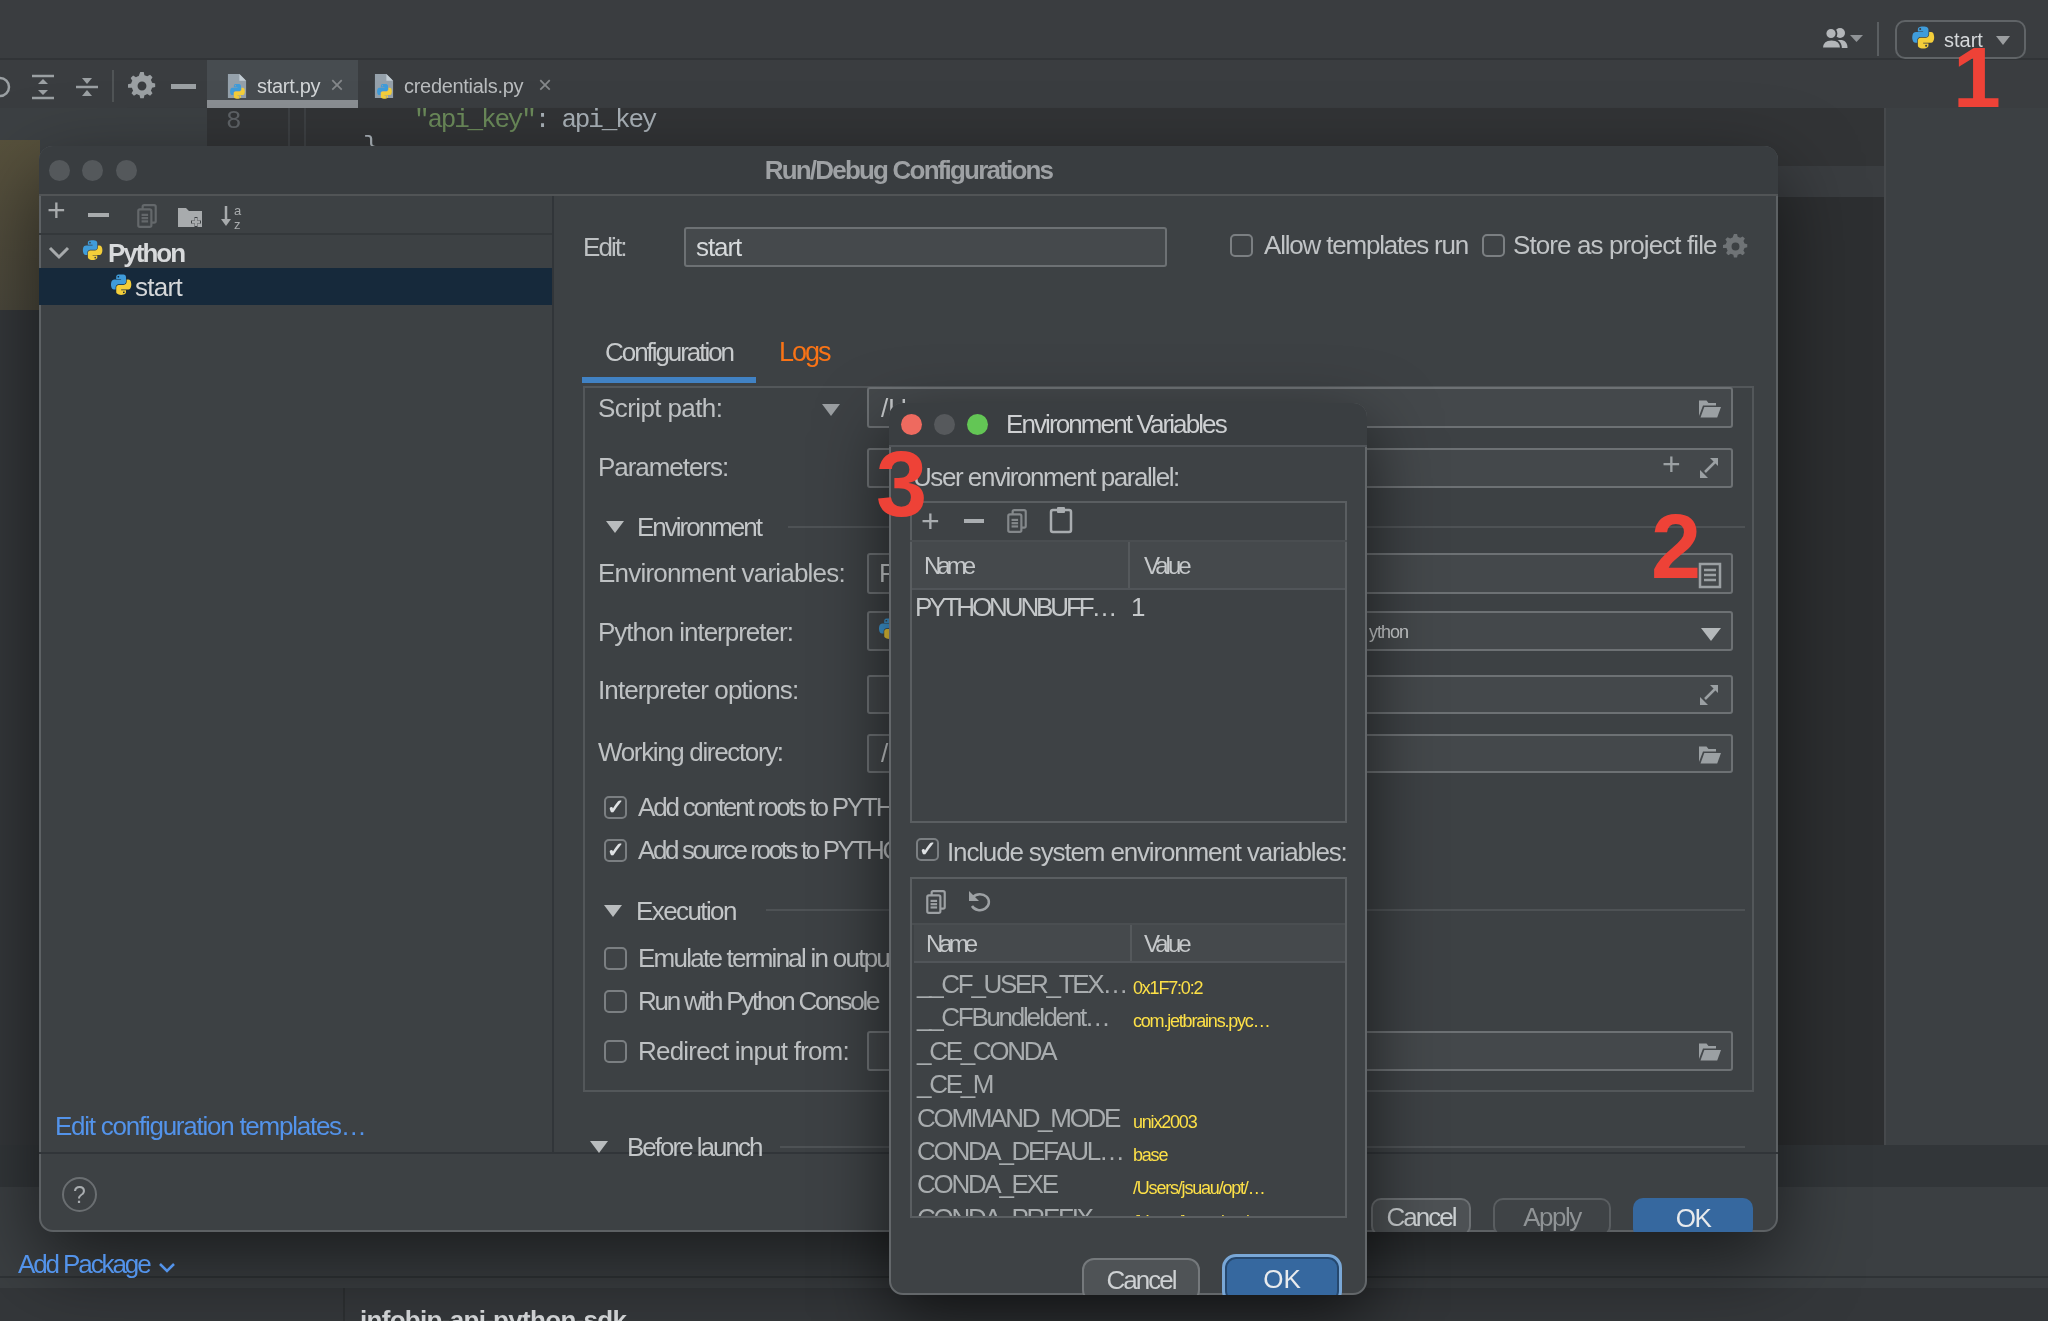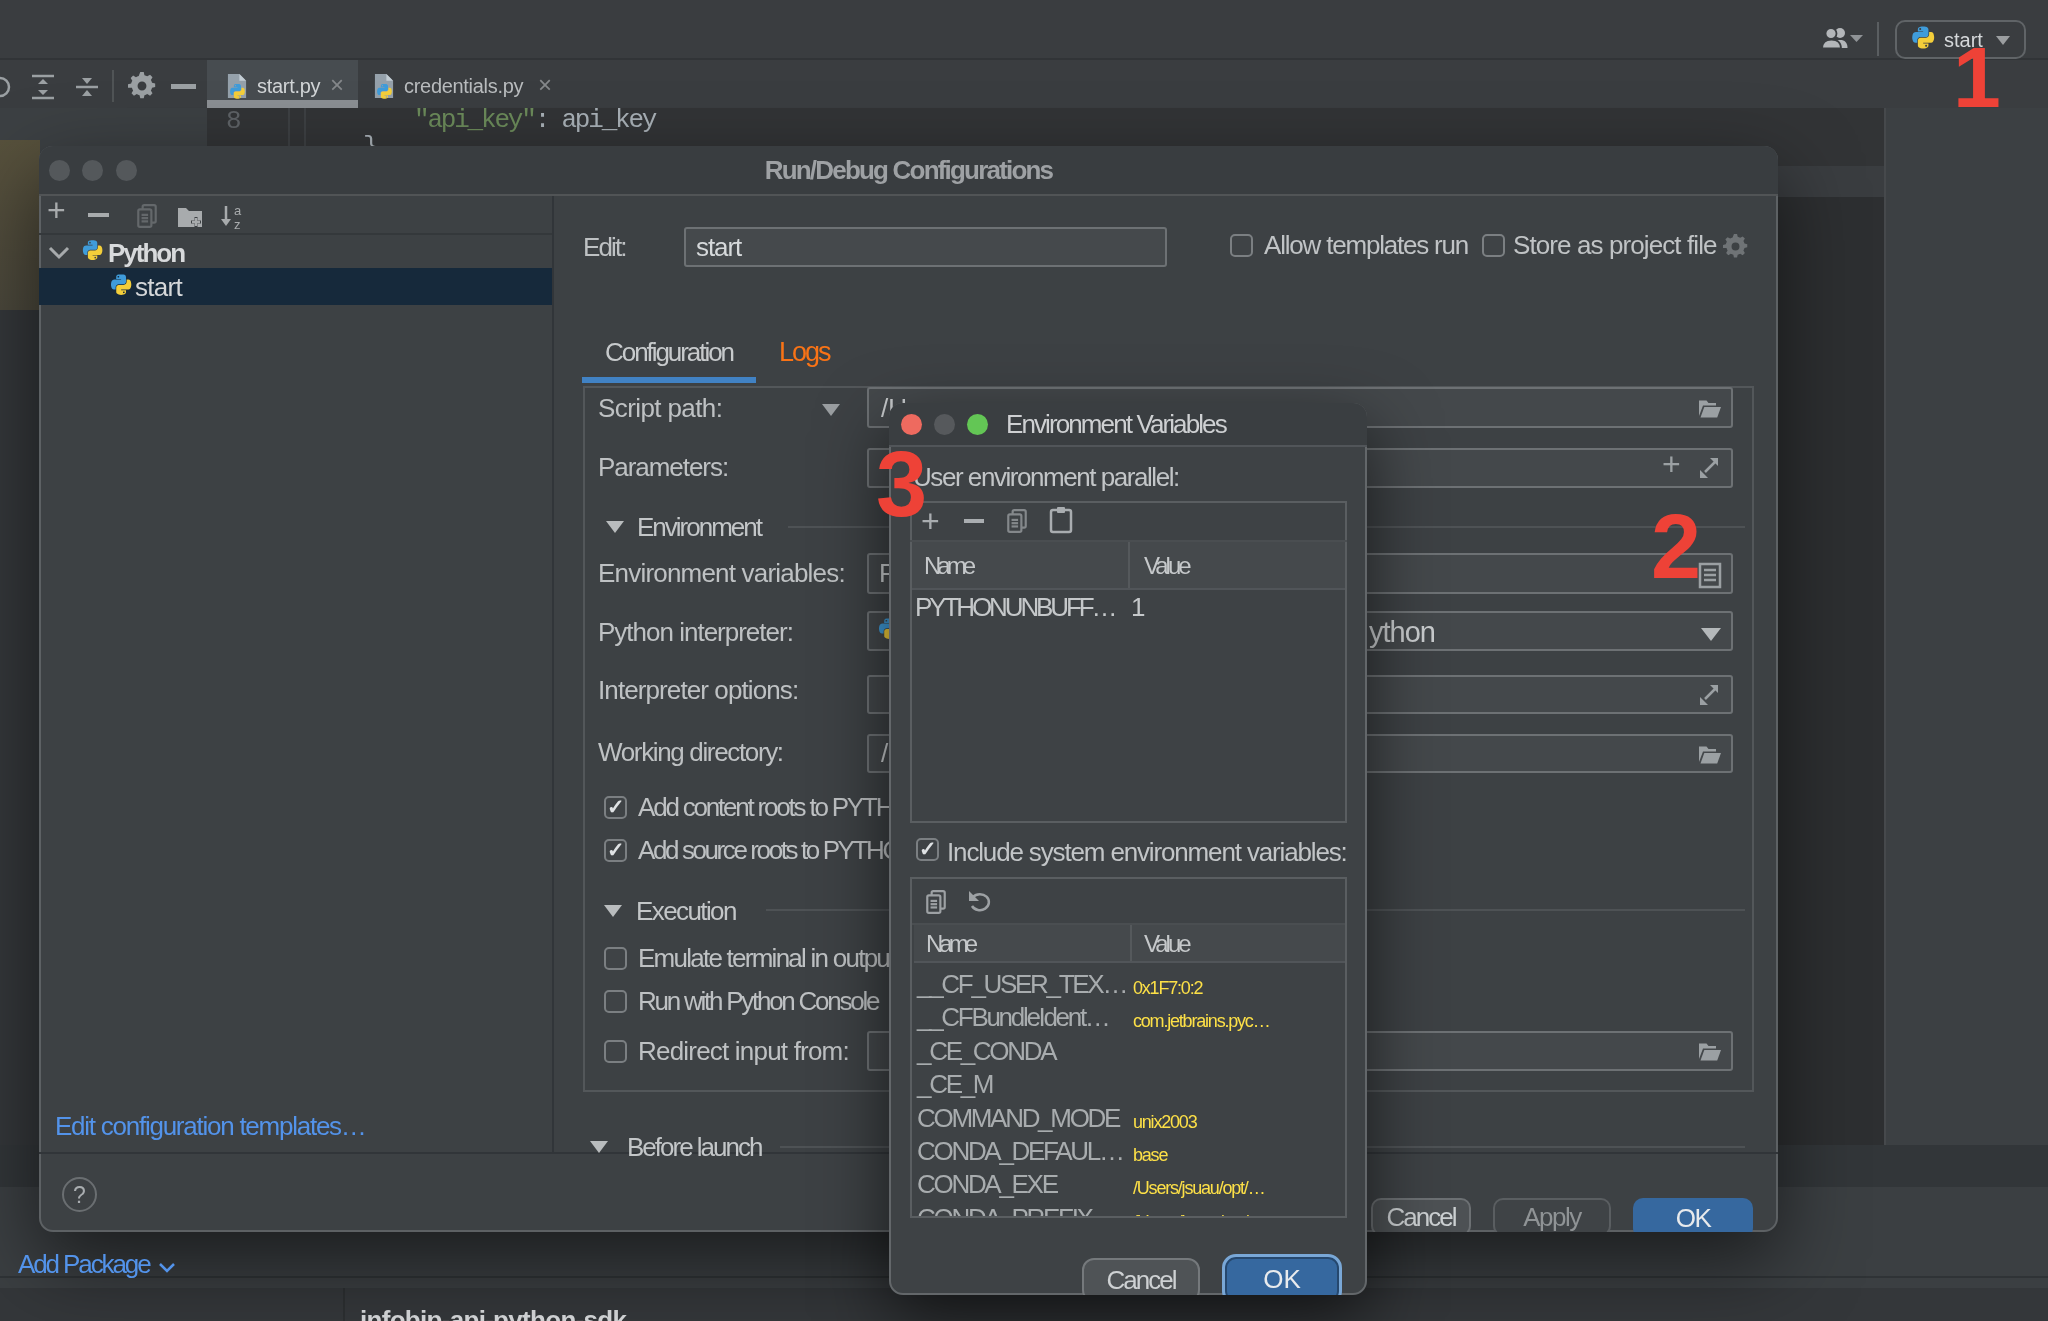--- a/index.html
+++ b/index.html
@@ -243,21 +243,21 @@
           <line x1="5" y1="12" x2="17" y2="12"></line>
           <line x1="5" y1="17" x2="17" y2="17"></line>
         </g>
   </svg>
 
   <div class="lbl" style="left:598px;top:619px;letter-spacing:-1px">Python interpreter:</div>
   <div class="fld" style="left:867px;top:611px;width:866px;height:40px"></div>
   <svg class="abs" style="left:876px;top:618px" width="25" height="25" viewBox="0 0 106 110">
         <use href="#pylogo"></use>
       </svg>
-  <div class="abs" style="left:1369px;top:619px;font-size:29px;line-height:26px;letter-spacing:-1px;color:#c9ccce">ython</div>
+  <div class="abs" style="left:1369px;top:619px;font-size:18px;line-height:26px;letter-spacing:-1px;color:#c9ccce">ython</div>
   <div class="tri-d" style="left:1701px;top:628px;border-left-width:10px;border-right-width:10px;border-top-width:13px;border-top-color:#b4b8ba"></div>
 
   <div class="lbl" style="left:598px;top:677px;letter-spacing:-0.9px">Interpreter options:</div>
   <div class="fld" style="left:867px;top:675px;width:866px;height:39px"></div>
   <svg class="abs" style="left:1697px;top:683px" width="24" height="24" viewBox="0 0 24 24">
         <use href="#expicon"></use>
       </svg>
 
   <div class="lbl" style="left:598px;top:739px;letter-spacing:-1.35px">Working directory:</div>
   <div class="fld" style="left:867px;top:734px;width:866px;height:39px"></div>

